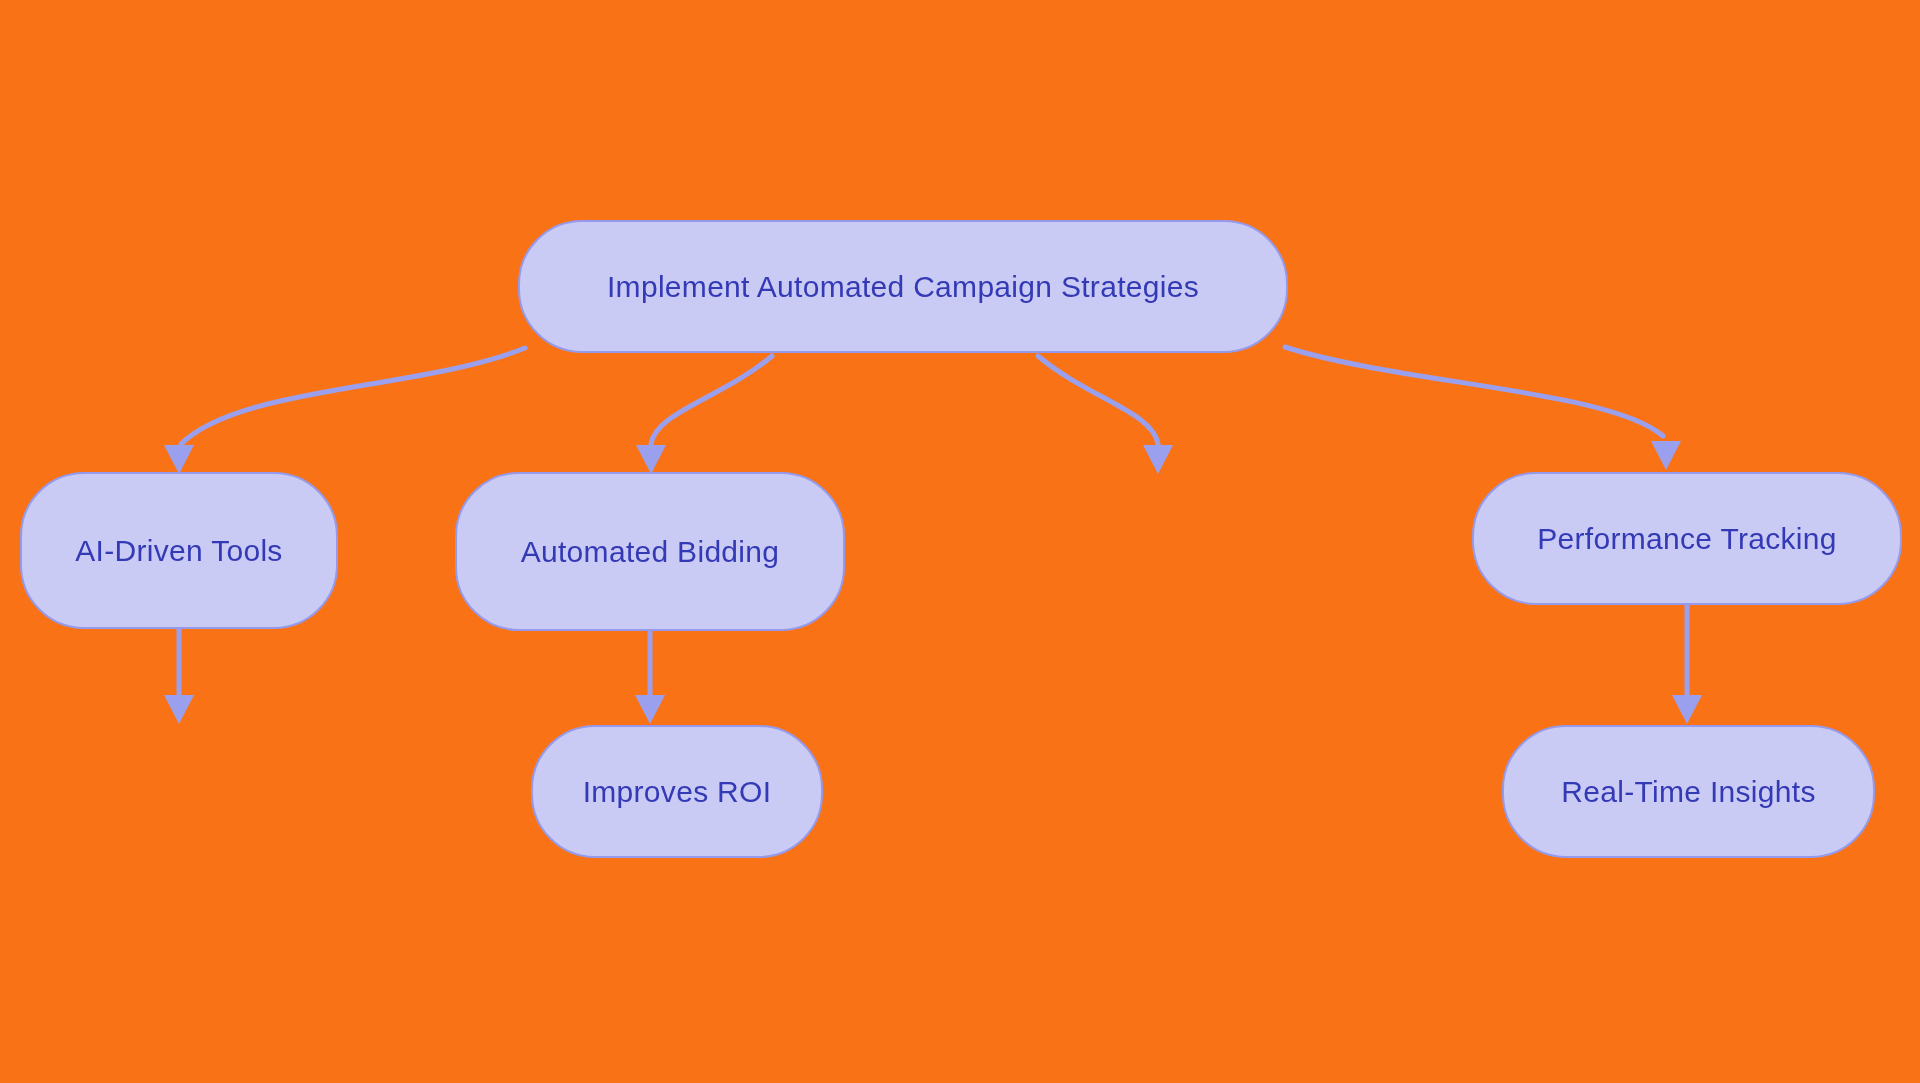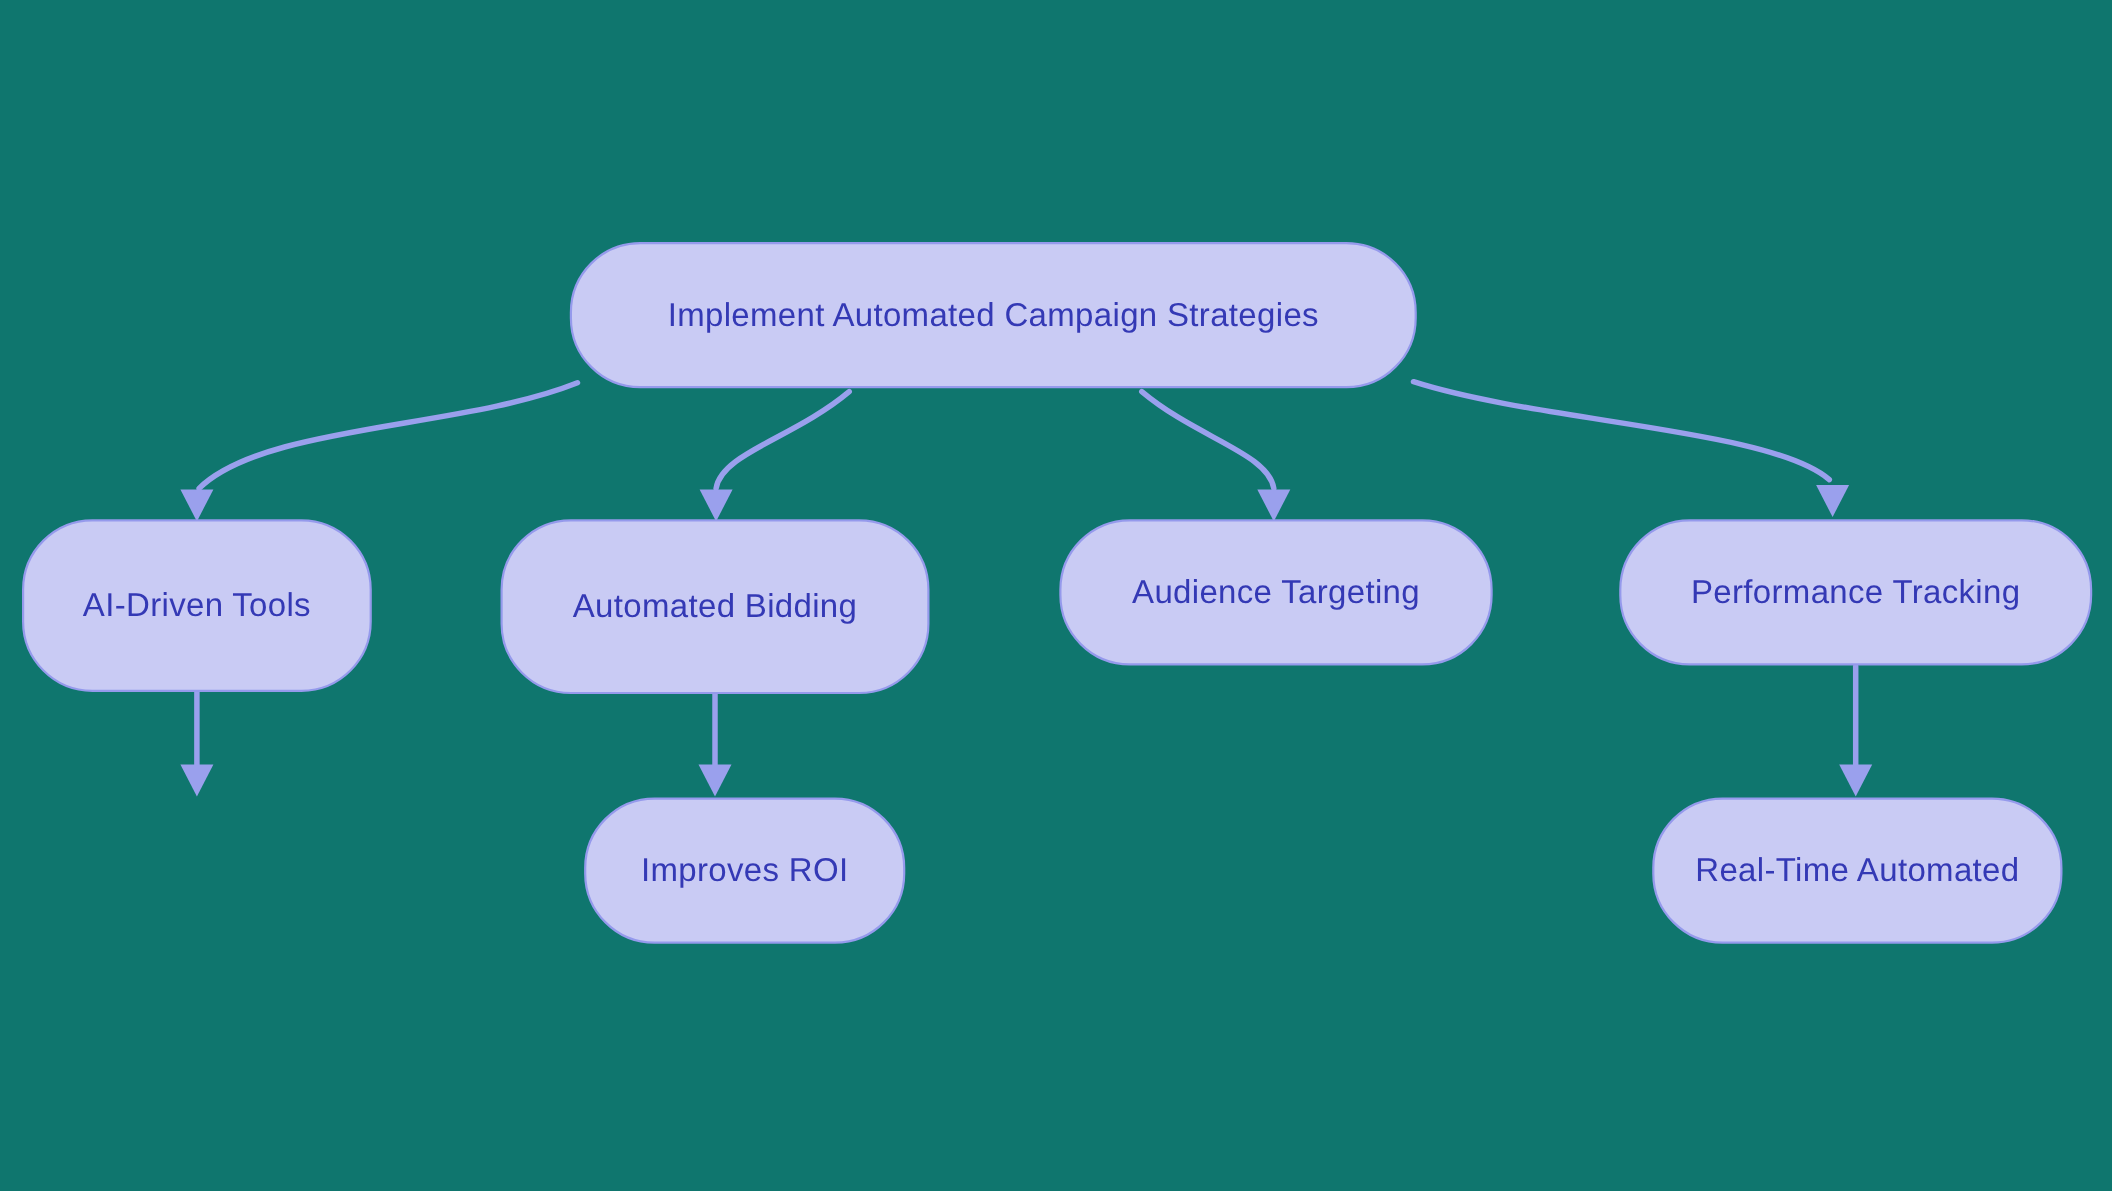--- a/index.html
+++ b/index.html
@@ -8,21 +8,21 @@
     background: #ffffff;
     width: 1920px;
     height: 1083px;
     overflow: hidden;
     font-family: "Liberation Sans", sans-serif;
   }
   .canvas {
     position: relative;
     width: 1920px;
     height: 1083px;
-    background: #0f766e;
+    background: #f97316;
   }
   #edge-layer {
     position: absolute;
     left: 0; top: 0;
     width: 1920px;
     height: 1083px;
     display: block;
   }
   #node-layer {
     position: absolute;
@@ -86,26 +86,23 @@
   <div id="node-layer">
       <div class="flow-node" style="left: 518px; top: 220px; width: 770px; height: 133px;">
         <span class="node-label">Implement Automated Campaign Strategies</span>
       </div>
       <div class="flow-node" style="left: 20px; top: 472px; width: 318px; height: 157px;">
         <span class="node-label">AI-Driven Tools</span>
       </div>
       <div class="flow-node" style="left: 455px; top: 472px; width: 390px; height: 159px;">
         <span class="node-label">Automated Bidding</span>
       </div>
-      <div class="flow-node" style="left: 963px; top: 472px; width: 394px; height: 133px;">
-        <span class="node-label">Audience Targeting</span>
-      </div>
       <div class="flow-node" style="left: 1472px; top: 472px; width: 430px; height: 133px;">
         <span class="node-label">Performance Tracking</span>
       </div>
       <div class="flow-node" style="left: 531px; top: 725px; width: 292px; height: 133px;">
         <span class="node-label">Improves ROI</span>
       </div>
       <div class="flow-node" style="left: 1502px; top: 725px; width: 373px; height: 133px;">
-        <span class="node-label">Real-Time Automated</span>
+        <span class="node-label">Real-Time Insights</span>
       </div>
     </div>
 </div>
 
 </body></html>

